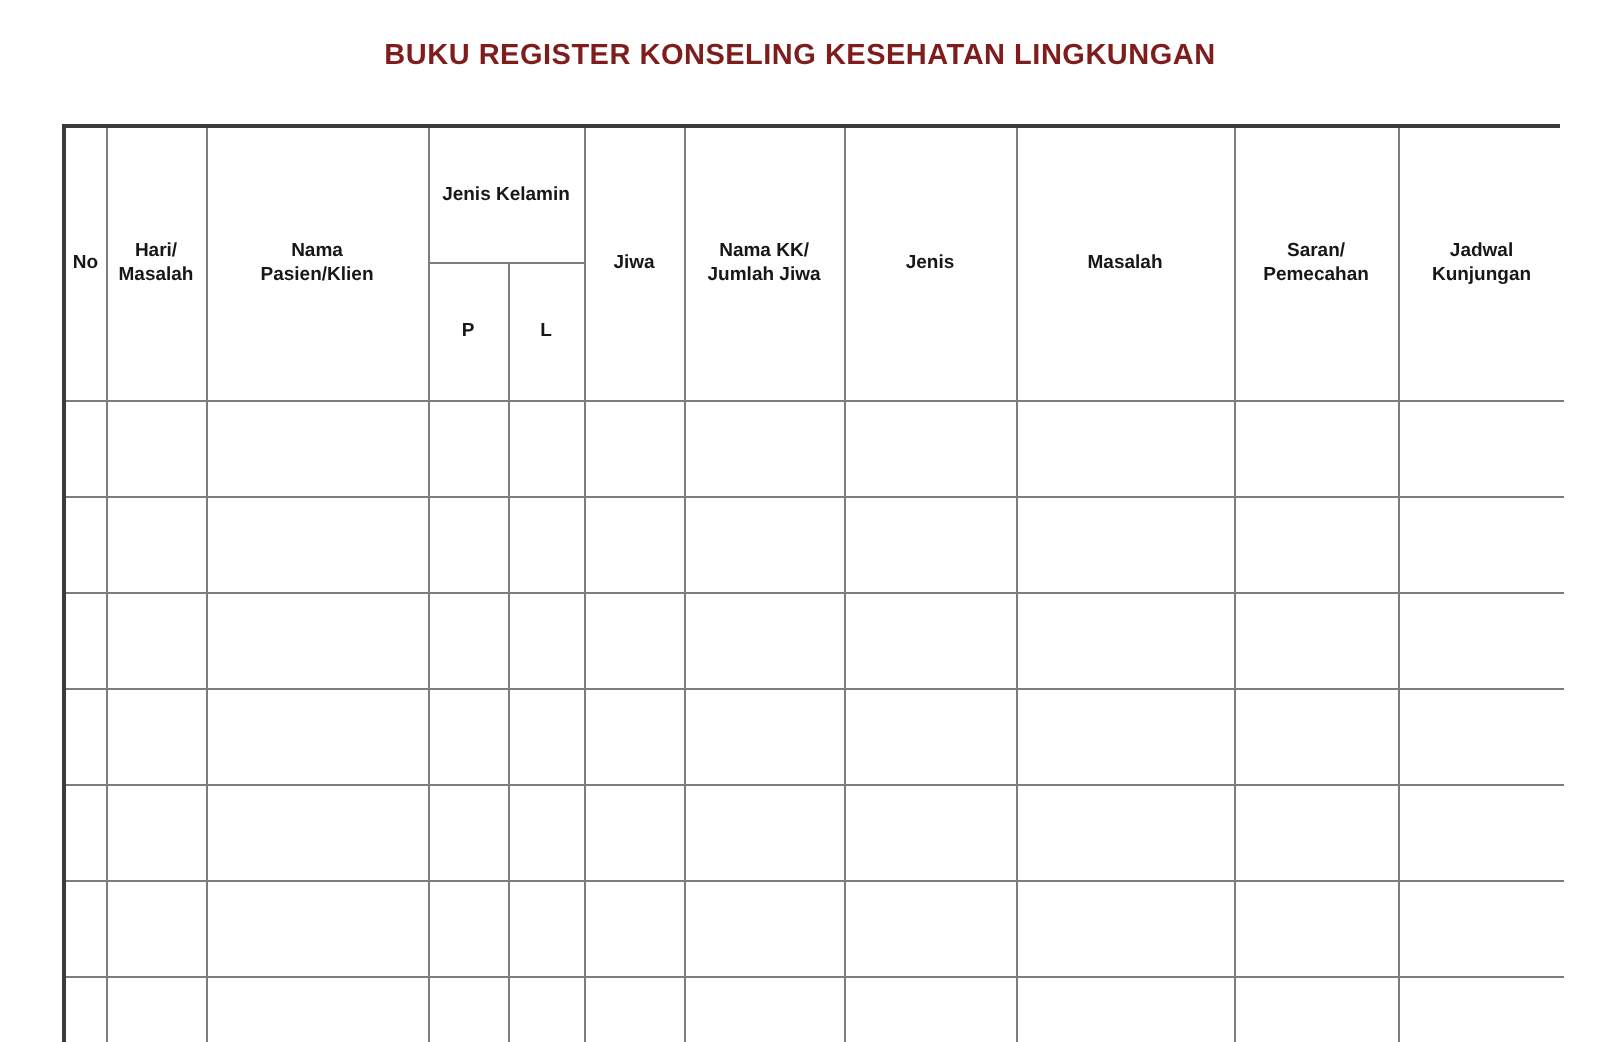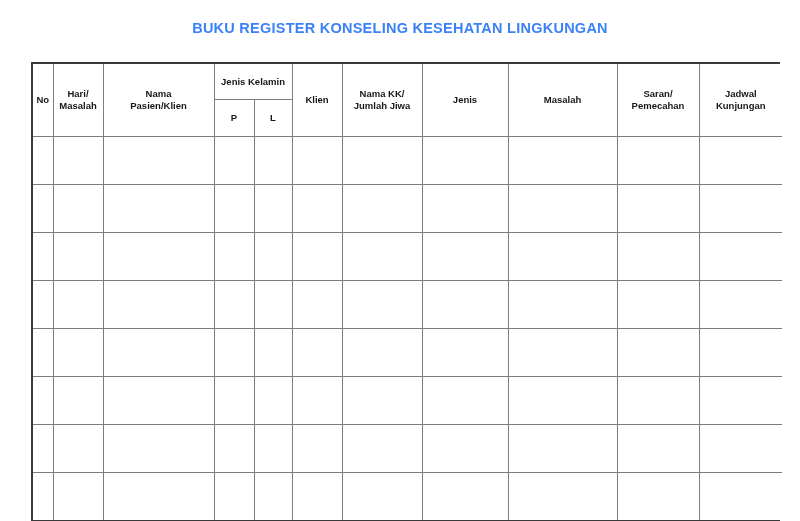--- a/index.html
+++ b/index.html
@@ -27,21 +27,21 @@
     left: 0;
     top: 19px;
     width: 800px;
     text-align: center;
   }
   .title-line {
     font-size: 14.5px;
     font-weight: bold;
     letter-spacing: 0.25px;
     line-height: 18px;
-    color: #3b82f6;
+    color: #7f1d1d;
     white-space: nowrap;
   }
 
   
   .table-wrap {
     position: absolute;
     left: 31px;
     top: 62px;
     width: 749px;
     border: 2px solid #3a3a3a;
@@ -61,21 +61,21 @@
     margin: 0;
     background: #ffffff;
   }
   table.register thead th {
     font-size: 9.5px;
     font-weight: bold;
     line-height: 12px;
     color: #171717;
     text-align: center;
     vertical-align: middle;
-    padding: 2px 1px;
+    padding: 18px 1px;
   }
   th.h-main { height: 63px; }
   th.h-span { height: 31px; }
   th.h-sub  { height: 32px; }
   table.register tbody td {
     height: 47px;
   }
   
   table.register tr > *:first-child { border-left: none; }
   table.register tr > *:last-child  { border-right: none; }
@@ -111,21 +111,21 @@
           <th class="h-main" rowspan="2">No</th>
           <th class="h-main" rowspan="2">
             <span>Hari/</span><br>
             <span>Masalah</span>
           </th>
           <th class="h-main" rowspan="2">
             <span>Nama</span><br>
             <span>Pasien/Klien</span>
           </th>
           <th class="h-span" colspan="2">Jenis Kelamin</th>
-          <th class="h-main" rowspan="2">Klien</th>
+          <th class="h-main" rowspan="2">Jiwa</th>
           <th class="h-main" rowspan="2">
             <span>Nama KK/</span><br>
             <span>Jumlah Jiwa</span>
           </th>
           <th class="h-main" rowspan="2">Jenis</th>
           <th class="h-main" rowspan="2">Masalah</th>
           <th class="h-main" rowspan="2">
             <span>Saran/</span><br>
             <span>Pemecahan</span>
           </th>

